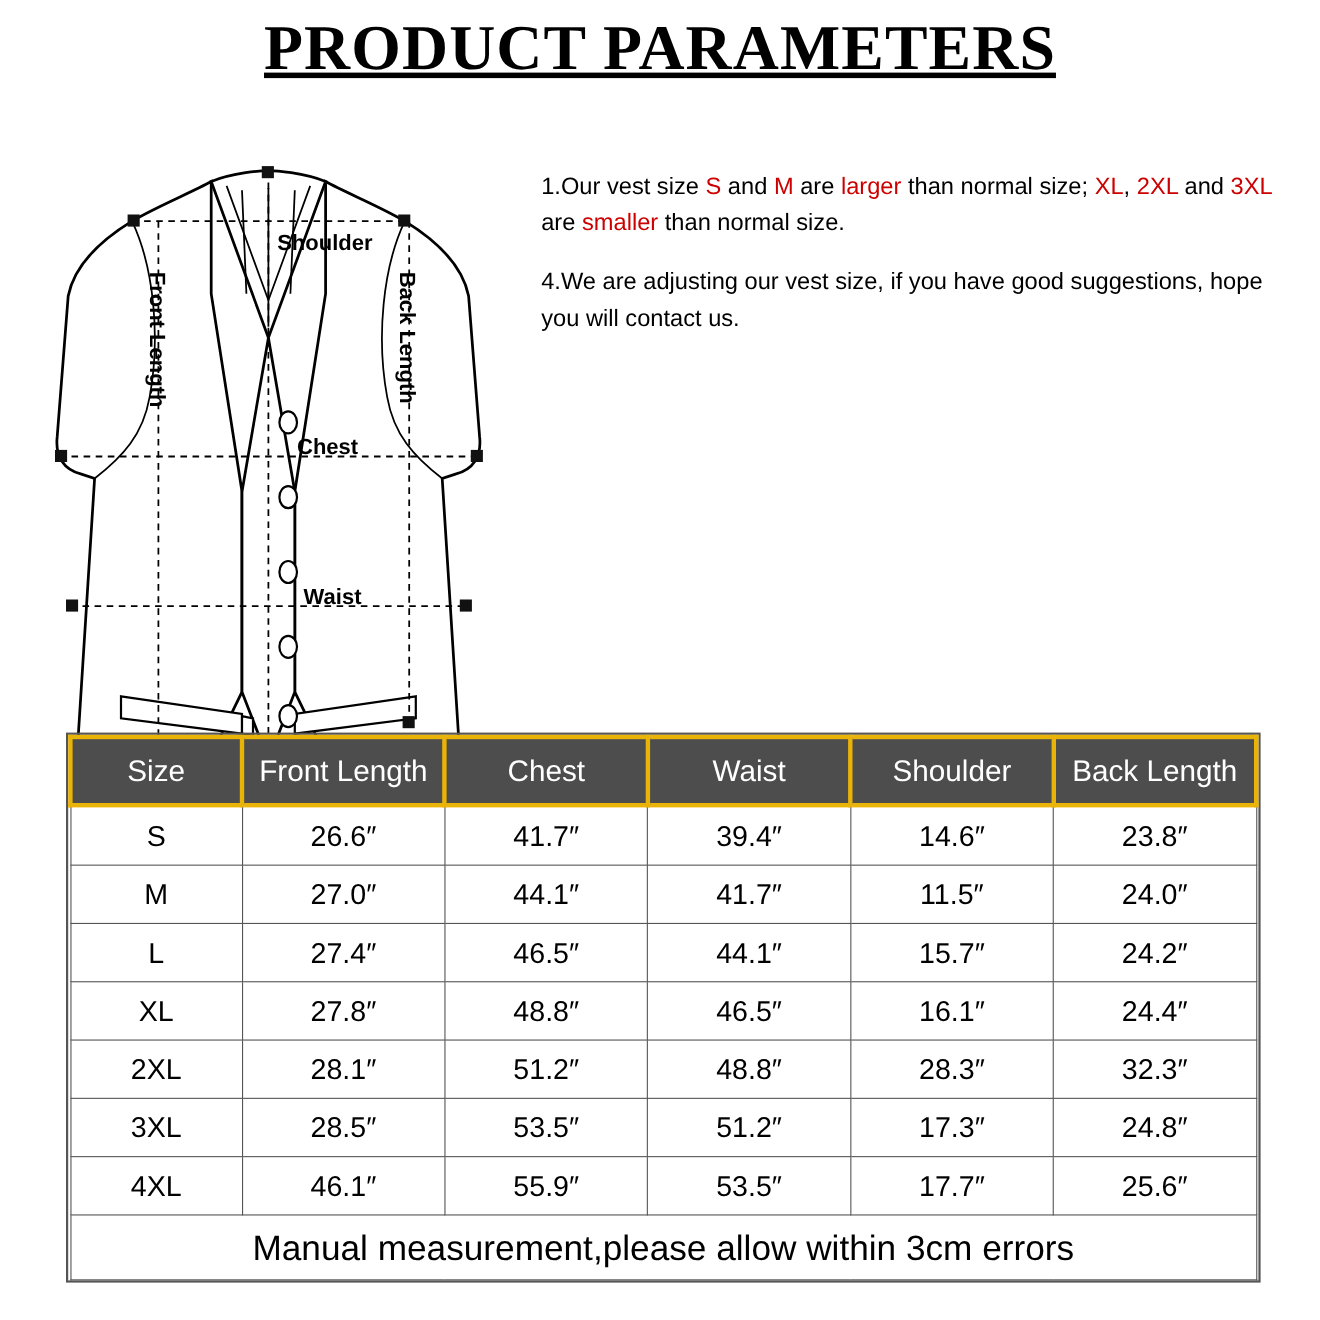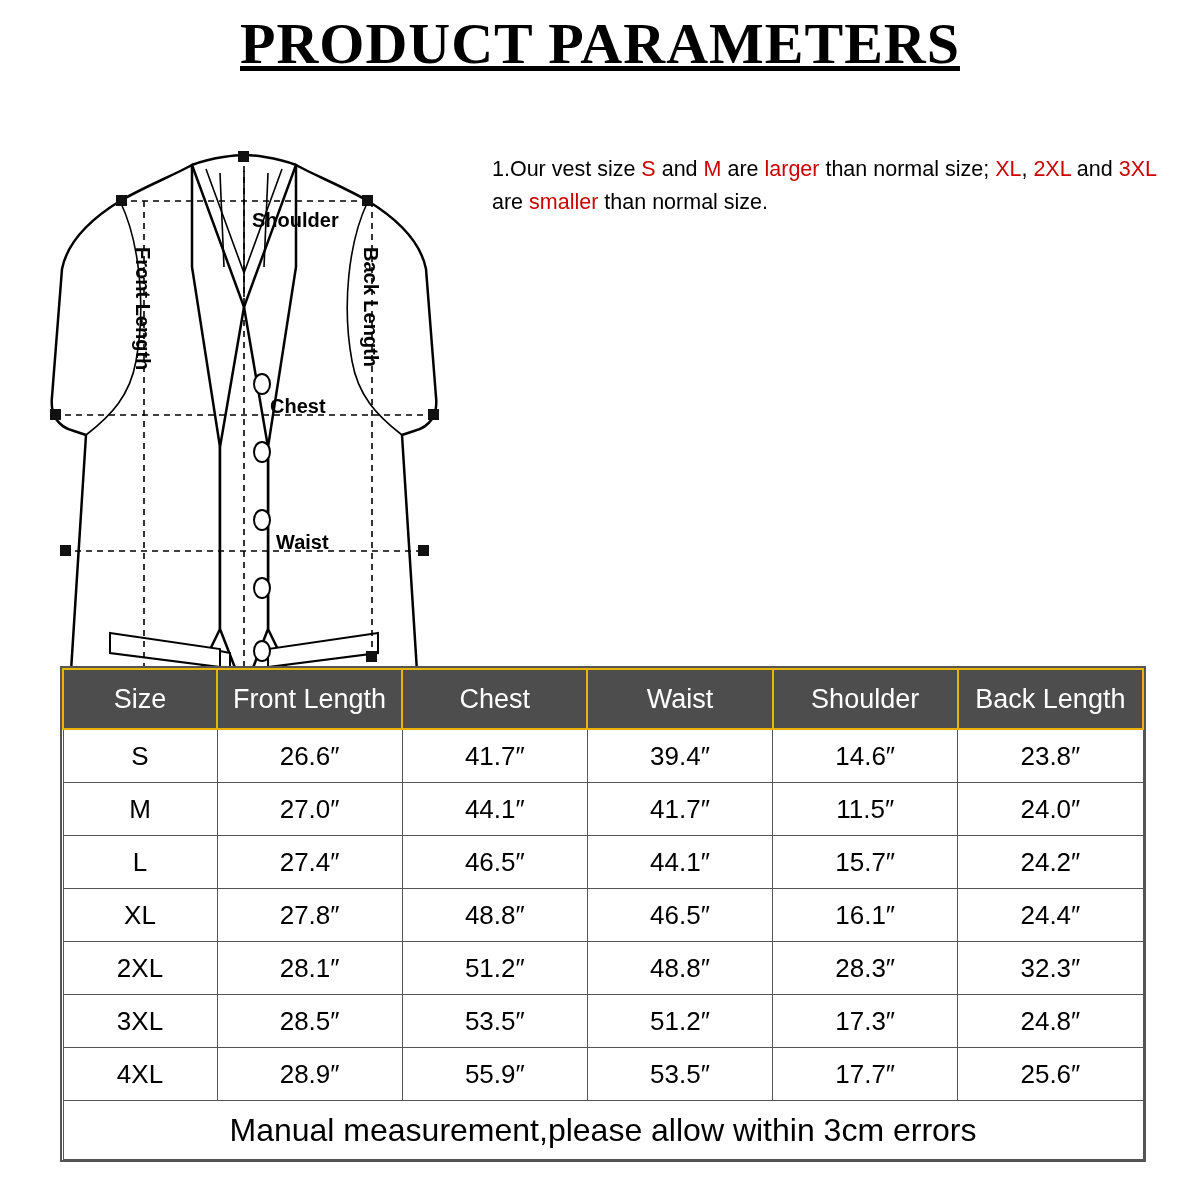--- a/index.html
+++ b/index.html
@@ -80,21 +80,21 @@
     font-size: 26px;
     font-weight: 400;
     height: 52px;
     padding: 0;
   }
   table.size-table thead th {
     background: #4d4d4d;
     color: #ffffff;
     font-size: 27px;
     height: 58px;
-    border: 2px solid #eab308;
+    border: 4px solid #eab308;
   }
   table.size-table thead th.col-size { width: 152px; }
   table.size-table tbody td { background: #ffffff; }
   table.size-table tfoot td {
     font-size: 32px;
     height: 58px;
   }
   .outer-border {
     border: 2px solid #555;
   }
@@ -183,20 +183,21 @@
         <text x="0" y="0" font-family="Liberation Sans, sans-serif" font-size="20" font-weight="bold" transform="translate(112,100) rotate(90)">Front Length</text>
         <text x="0" y="0" font-family="Liberation Sans, sans-serif" font-size="20" font-weight="bold" transform="translate(340,100) rotate(90)">Back Length</text>
         <text x="246" y="266" font-family="Liberation Sans, sans-serif" font-size="20" font-weight="bold">Chest</text>
         <text x="252" y="402" font-family="Liberation Sans, sans-serif" font-size="20" font-weight="bold">Waist</text>
       </svg>
     </div>
 
     <div class="notices">
       <div id="notices-list">
           <p><span>1.Our vest size </span><span class="red">S</span><span> and </span><span class="red">M</span><span> are </span><span class="red">larger</span><span> than normal size; </span><span class="red">XL</span><span>, </span><span class="red">2XL</span><span> and </span><span class="red">3XL</span><span> are </span><span class="red">smaller</span><span> than normal size.</span></p>
+          <p><span>4.We are adjusting our vest size, if you have good suggestions, hope you will contact us.</span></p>
         </div>
     </div>
 
   </div>
 
   <div class="table-wrap outer-border">
     <table class="size-table">
       <thead>
         <tr>
           <th class="col-size">Size</th>
@@ -251,21 +252,21 @@
           <tr>
             <td>3XL</td>
             <td>28.5″</td>
             <td>53.5″</td>
             <td>51.2″</td>
             <td>17.3″</td>
             <td>24.8″</td>
           </tr>
           <tr>
             <td>4XL</td>
-            <td>28.9″</td>
+            <td>46.1″</td>
             <td>55.9″</td>
             <td>53.5″</td>
             <td>17.7″</td>
             <td>25.6″</td>
           </tr>
         </tbody>
       <tfoot>
         <tr>
           <td colspan="6">Manual measurement,please allow within 3cm errors</td>
         </tr>

